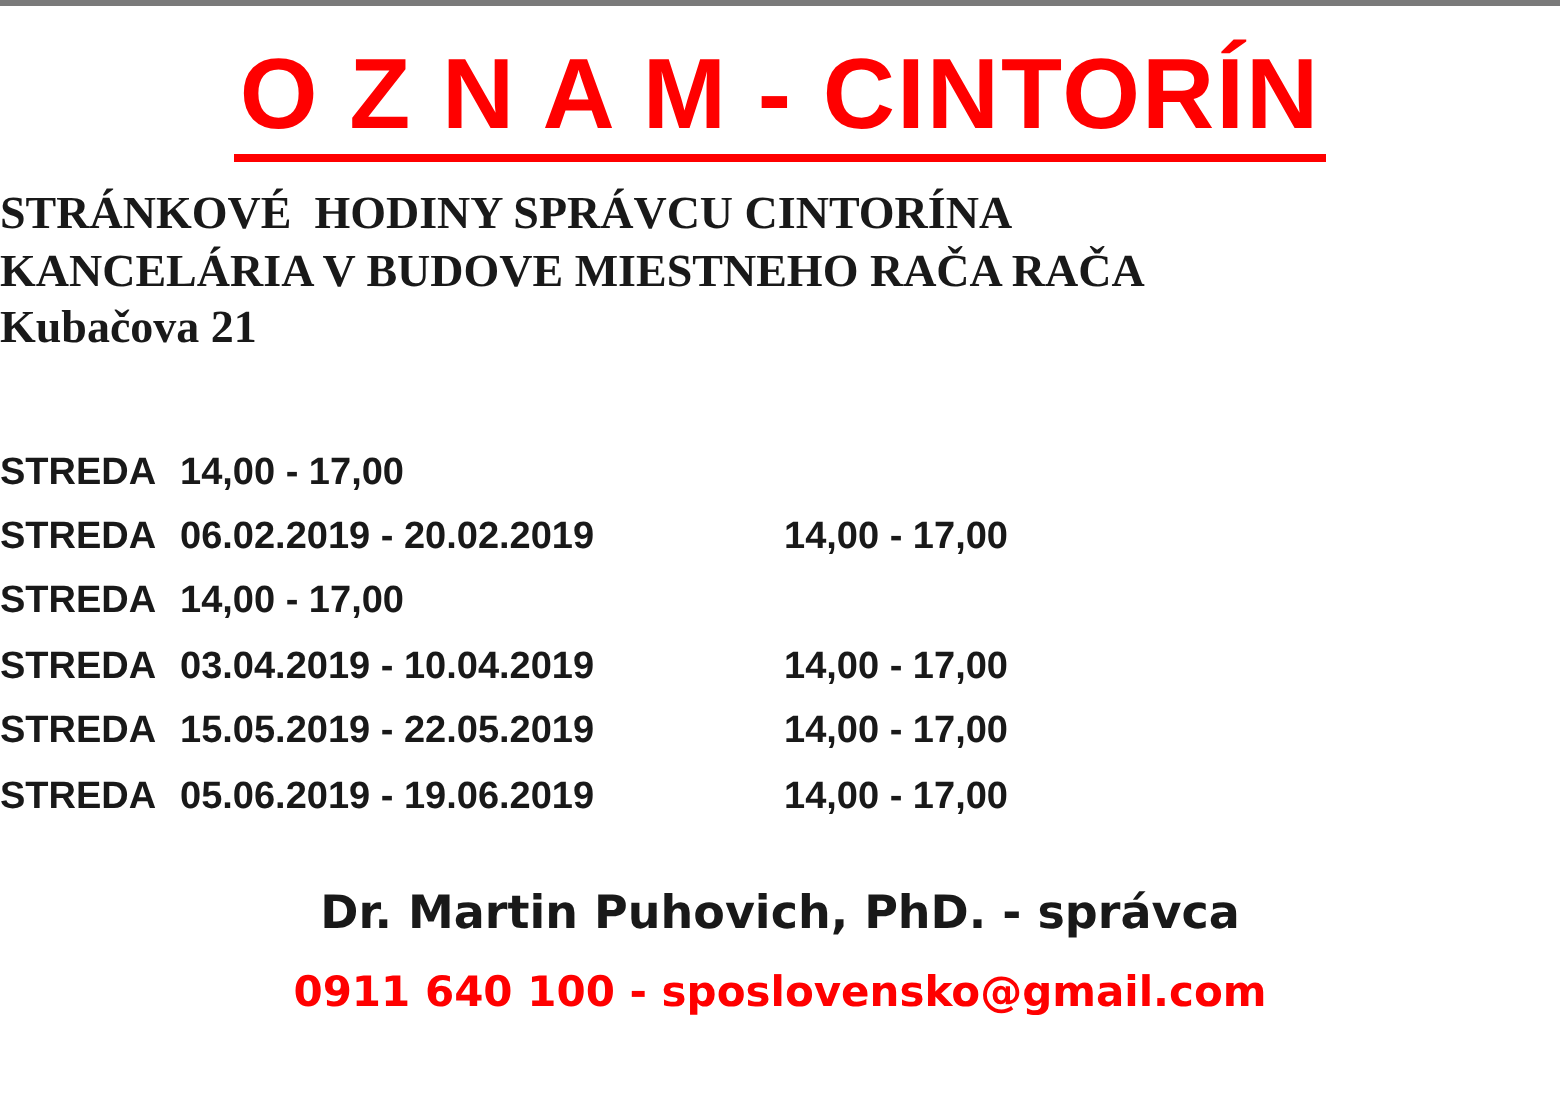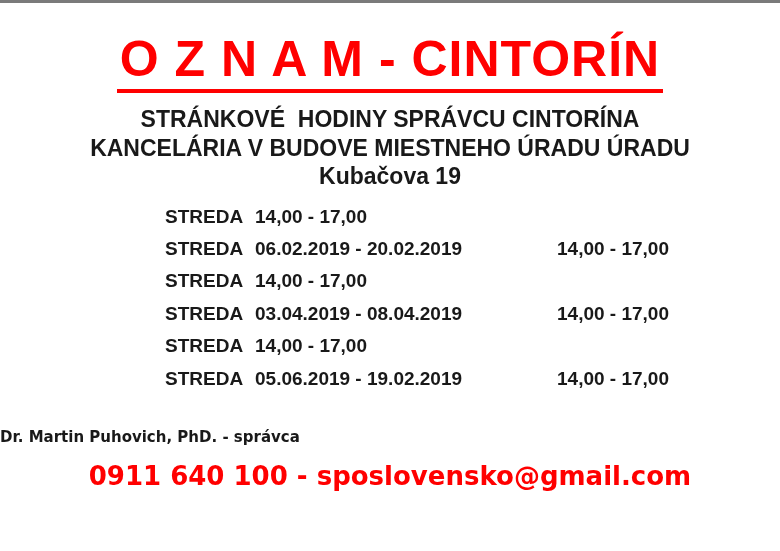--- a/index.html
+++ b/index.html
@@ -19,121 +19,120 @@
     width: 780px;
     height: 551px;
     background: #ffffff;
   }
   .top-bar {
     width: 100%;
     height: 3px;
     background: #7a7a7a;
   }
   .title {
-    margin-top: 30px;
+    margin-top: 18px;
     text-align: center;
     font-size: 50px;
     line-height: 52px;
     font-weight: 700;
     letter-spacing: 1px;
     color: #ff0000;
     font-family: "Liberation Sans", sans-serif;
   }
   .title .underlined {
     border-bottom: 4px solid #ff0000;
     padding: 0 3px 2px 3px;
   }
   .subtitle {
     margin-top: 20px;
-    text-align: center;
     color: #191919;
     font-weight: 700;
     font-size: 23px;
     line-height: 28.5px;
-    font-family: Liberation Sans, sans-serif;
+    font-family: Liberation Serif, serif;
   }
   .subtitle div {
     white-space: pre;
   }
   .schedule {
-    margin-top: 10px;
-    padding-left: 165px;
+    margin-top: 42px;
     color: #191919;
     font-weight: 700;
     font-size: 19px;
     font-family: "Liberation Sans", sans-serif;
   }
   .schedule-row {
     display: grid;
     grid-template-columns: 90px 302px auto;
     align-items: center;
     height: 32.4px;
   }
   .footer-admin {
     margin-top: 32px;
-    text-align: left;
+    text-align: center;
     color: #191919;
     font-weight: 700;
-    font-size: 15px;
+    font-size: 23px;
     line-height: 20px;
     font-family: "DejaVu Sans", "Liberation Sans", sans-serif;
   }
   .footer-contact {
     margin-top: 16px;
     text-align: center;
     color: #ff0000;
     font-weight: 700;
-    font-size: 26px;
+    font-size: 21px;
     line-height: 27px;
     font-family: "DejaVu Sans", "Liberation Sans", sans-serif;
   }
 </style>
 </head>
 <body>
 
 <div class="page">
 
   <div class="top-bar"></div>
 
   <div class="title">
     <span class="underlined">O Z N A M - CINTORÍN</span>
   </div>
 
   <div class="subtitle">
     <div>STRÁNKOVÉ  HODINY SPRÁVCU CINTORÍNA</div>
-    <div>KANCELÁRIA V BUDOVE MIESTNEHO ÚRADU ÚRADU</div>
-    <div>Kubačova 19</div>
+    <div>KANCELÁRIA V BUDOVE MIESTNEHO RAČA RAČA</div>
+    <div>Kubačova 21</div>
   </div>
 
   <div class="schedule">
     <div class="schedule-row">
       <span>STREDA</span>
       <span>14,00 - 17,00</span>
     </div>
     <div class="schedule-row">
       <span>STREDA</span>
       <span>06.02.2019 - 20.02.2019</span>
       <span>14,00 - 17,00</span>
     </div>
     <div class="schedule-row">
       <span>STREDA</span>
       <span>14,00 - 17,00</span>
     </div>
     <div class="schedule-row">
       <span>STREDA</span>
-      <span>03.04.2019 - 08.04.2019</span>
+      <span>03.04.2019 - 10.04.2019</span>
       <span>14,00 - 17,00</span>
     </div>
     <div class="schedule-row">
       <span>STREDA</span>
+      <span>15.05.2019 - 22.05.2019</span>
       <span>14,00 - 17,00</span>
     </div>
     <div class="schedule-row">
       <span>STREDA</span>
-      <span>05.06.2019 - 19.02.2019</span>
+      <span>05.06.2019 - 19.06.2019</span>
       <span>14,00 - 17,00</span>
     </div>
   </div>
 
   <div class="footer-admin">Dr. Martin Puhovich, PhD. - správca</div>
 
   <div class="footer-contact">0911 640 100 - sposlovensko@gmail.com</div>
 
 </div>
 

